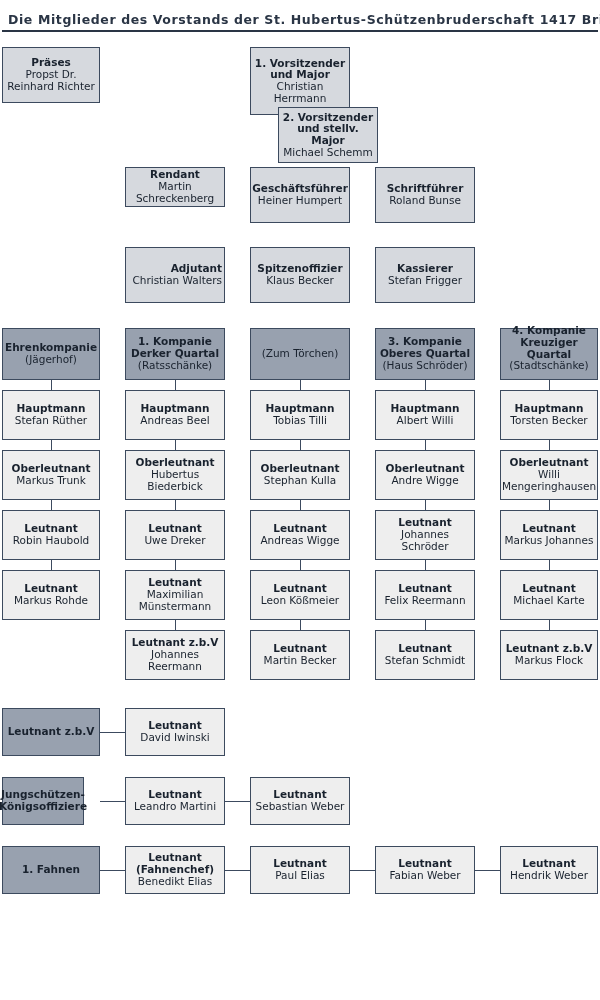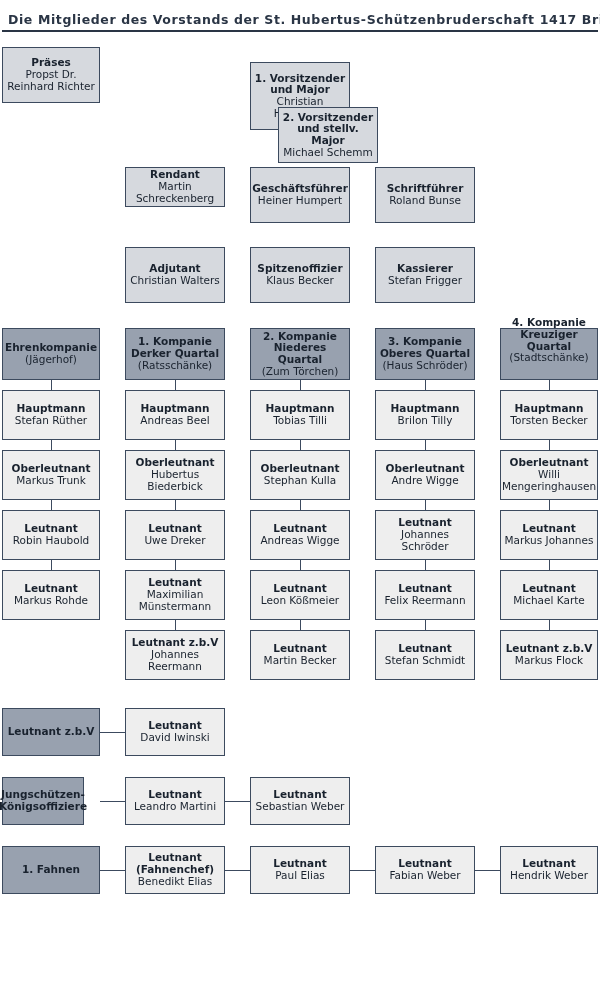--- a/index.html
+++ b/index.html
@@ -24,21 +24,21 @@
   }
 
   
   .box{
     position:absolute;box-sizing:border-box;
     border:1px solid #3c4a5e;
     display:flex;flex-direction:column;
     align-items:center;justify-content:center;
     text-align:center;line-height:1.12;
     font-size:10.5px;color:#19222e;
-    padding:15px 2px;
+    padding:7px 2px;
   }
   .box .ttl{font-weight:bold;display:block;}
   .box .sub{font-weight:normal;display:block;}
 
   
   .fill-top   {background:#d6d9de;}
   .fill-light {background:#eeeeee;}
   .fill-dark  {background:#98a1af;}
 
   
@@ -51,41 +51,41 @@
 <div id="chart">
 
   <div class="title">Die Mitglieder des Vorstands der St. Hubertus-Schützenbruderschaft 1417 Brilon</div>
   <div class="title-rule"></div>
 
   <div id="layer">
       <div class="box fill-top" style="left: 2px; top: 47px; width: 98px; height: 56px;">
         <span class="ttl">Präses</span>
         <span class="sub">Propst Dr. Reinhard Richter</span>
       </div>
-      <div class="box fill-top" style="left: 250px; top: 62px; width: 100px; height: 68px;">
+      <div class="box fill-top" style="left: 250px; top: 47px; width: 100px; height: 68px;">
         <span class="ttl">1. Vorsitzender und Major</span>
         <span class="sub">Christian Herrmann</span>
       </div>
       <div class="box fill-top" style="left: 250px; top: 107px; width: 100px; height: 56px; margin-left: 28px;">
         <span class="ttl">2. Vorsitzender und stellv. Major</span>
         <span class="sub">Michael Schemm</span>
       </div>
       <div class="box fill-top" style="left: 125px; top: 167px; width: 100px; height: 40px;">
         <span class="ttl">Rendant</span>
         <span class="sub">Martin Schreckenberg</span>
       </div>
       <div class="box fill-top" style="left: 250px; top: 167px; width: 100px; height: 56px;">
         <span class="ttl">Geschäftsführer</span>
         <span class="sub">Heiner Humpert</span>
       </div>
       <div class="box fill-top" style="left: 375px; top: 167px; width: 100px; height: 56px;">
         <span class="ttl">Schriftführer</span>
         <span class="sub">Roland Bunse</span>
       </div>
-      <div class="box fill-top" style="left: 125px; top: 247px; width: 100px; height: 56px;">
+      <div class="box fill-top" style="left: 125px; top: 247px; width: 100px; height: 56px; align-items: flex-end;">
         <span class="ttl">Adjutant</span>
         <span class="sub">Christian Walters</span>
       </div>
       <div class="box fill-top" style="left: 250px; top: 247px; width: 100px; height: 56px;">
         <span class="ttl">Spitzenoffizier</span>
         <span class="sub">Klaus Becker</span>
       </div>
       <div class="box fill-top" style="left: 375px; top: 247px; width: 100px; height: 56px;">
         <span class="ttl">Kassierer</span>
         <span class="sub">Stefan Frigger</span>
@@ -137,21 +137,20 @@
       <div class="box fill-light" style="left: 125px; top: 570px; width: 100px; height: 50px;">
         <span class="ttl">Leutnant</span>
         <span class="sub">Maximilian Münstermann</span>
       </div>
       <div class="v-conn" style="left: 175px; top: 620px; height: 10px;"></div>
       <div class="box fill-light" style="left: 125px; top: 630px; width: 100px; height: 50px;">
         <span class="ttl">Leutnant z.b.V</span>
         <span class="sub">Johannes Reermann</span>
       </div>
       <div class="box fill-dark" style="left: 250px; top: 328px; width: 100px; height: 52px;">
-        <span class="ttl">2. Kompanie Niederes Quartal</span>
         <span class="sub">(Zum Törchen)</span>
       </div>
       <div class="v-conn" style="left: 300px; top: 380px; height: 10px;"></div>
       <div class="box fill-light" style="left: 250px; top: 390px; width: 100px; height: 50px;">
         <span class="ttl">Hauptmann</span>
         <span class="sub">Tobias Tilli</span>
       </div>
       <div class="v-conn" style="left: 300px; top: 440px; height: 10px;"></div>
       <div class="box fill-light" style="left: 250px; top: 450px; width: 100px; height: 50px;">
         <span class="ttl">Oberleutnant</span>
@@ -172,21 +171,21 @@
         <span class="ttl">Leutnant</span>
         <span class="sub">Martin Becker</span>
       </div>
       <div class="box fill-dark" style="left: 375px; top: 328px; width: 100px; height: 52px;">
         <span class="ttl">3. Kompanie Oberes Quartal</span>
         <span class="sub">(Haus Schröder)</span>
       </div>
       <div class="v-conn" style="left: 425px; top: 380px; height: 10px;"></div>
       <div class="box fill-light" style="left: 375px; top: 390px; width: 100px; height: 50px;">
         <span class="ttl">Hauptmann</span>
-        <span class="sub">Brilon Tilly</span>
+        <span class="sub">Albert Willi</span>
       </div>
       <div class="v-conn" style="left: 425px; top: 440px; height: 10px;"></div>
       <div class="box fill-light" style="left: 375px; top: 450px; width: 100px; height: 50px;">
         <span class="ttl">Oberleutnant</span>
         <span class="sub">Andre Wigge</span>
       </div>
       <div class="v-conn" style="left: 425px; top: 500px; height: 10px;"></div>
       <div class="box fill-light" style="left: 375px; top: 510px; width: 100px; height: 50px;">
         <span class="ttl">Leutnant</span>
         <span class="sub">Johannes Schröder</span>

